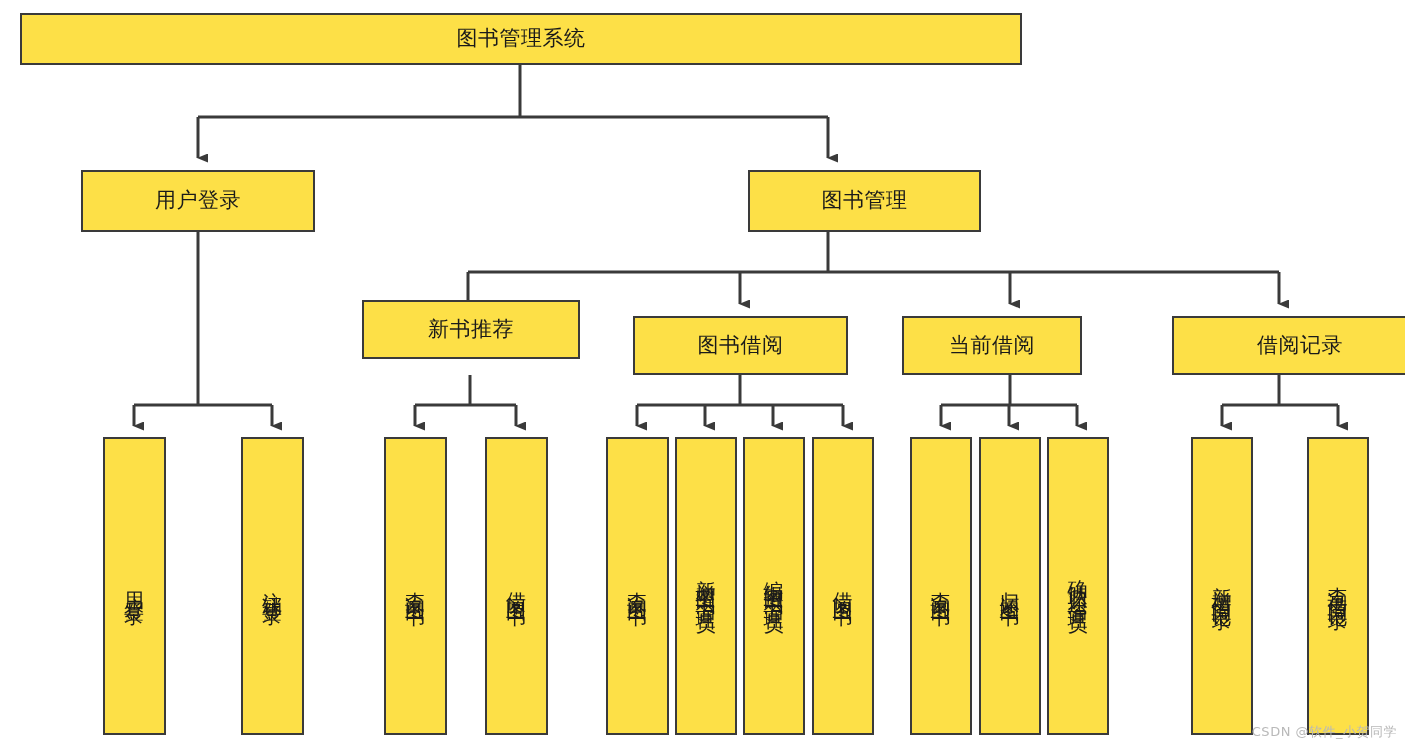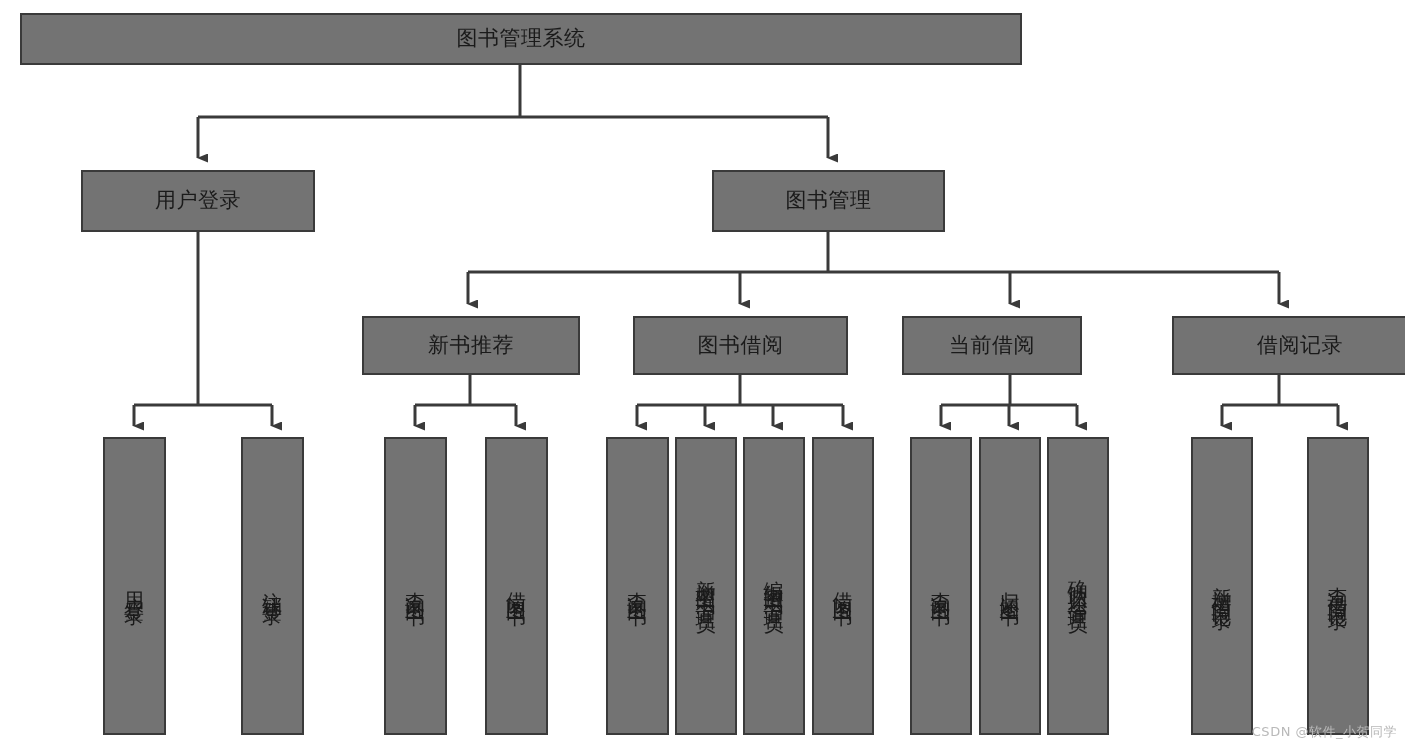--- a/index.html
+++ b/index.html
@@ -22,21 +22,21 @@
     position: absolute;
     left: 0;
     top: 0;
     width: 1405px;
     height: 747px;
     pointer-events: none;
   }
   .node {
     position: absolute;
     box-sizing: border-box;
-    background: #737373;
+    background: #fde047;
     border: 2px solid #3a3a3a;
     display: flex;
     align-items: center;
     justify-content: center;
     color: #1a1a1a;
   }
   .node.horizontal {
     font-size: 21px;
     letter-spacing: 0.5px;
     line-height: 1.2;
@@ -136,25 +136,25 @@
   </svg>
 
   <div class="node root horizontal" style="left:20px; top:13px; width:1002px; height:52px;">
     <span>图书管理系统</span>
   </div>
 
   <div class="node horizontal" style="left:81px; top:170px; width:234px; height:62px;">
     <span>用户登录</span>
   </div>
 
-  <div class="node horizontal" style="left:712px; top:170px; width:233px; height:62px;">
+  <div class="node horizontal" style="left:748px; top:170px; width:233px; height:62px;">
     <span>图书管理</span>
   </div>
 
-  <div class="node horizontal" style="left:362px; top:316px; width:218px; height:59px;align-items:center;">
+  <div class="node horizontal" style="left:362px; top:300px; width:218px; height:59px;align-items:center;">
     <span>新书推荐</span>
   </div>
 
   <div class="node horizontal" style="left:633px; top:316px; width:215px; height:59px;font-family:Liberation Serif, serif;">
     <span>图书借阅</span>
   </div>
 
   <div class="node horizontal" style="left:902px; top:316px; width:180px; height:59px;">
     <span>当前借阅</span>
   </div>

